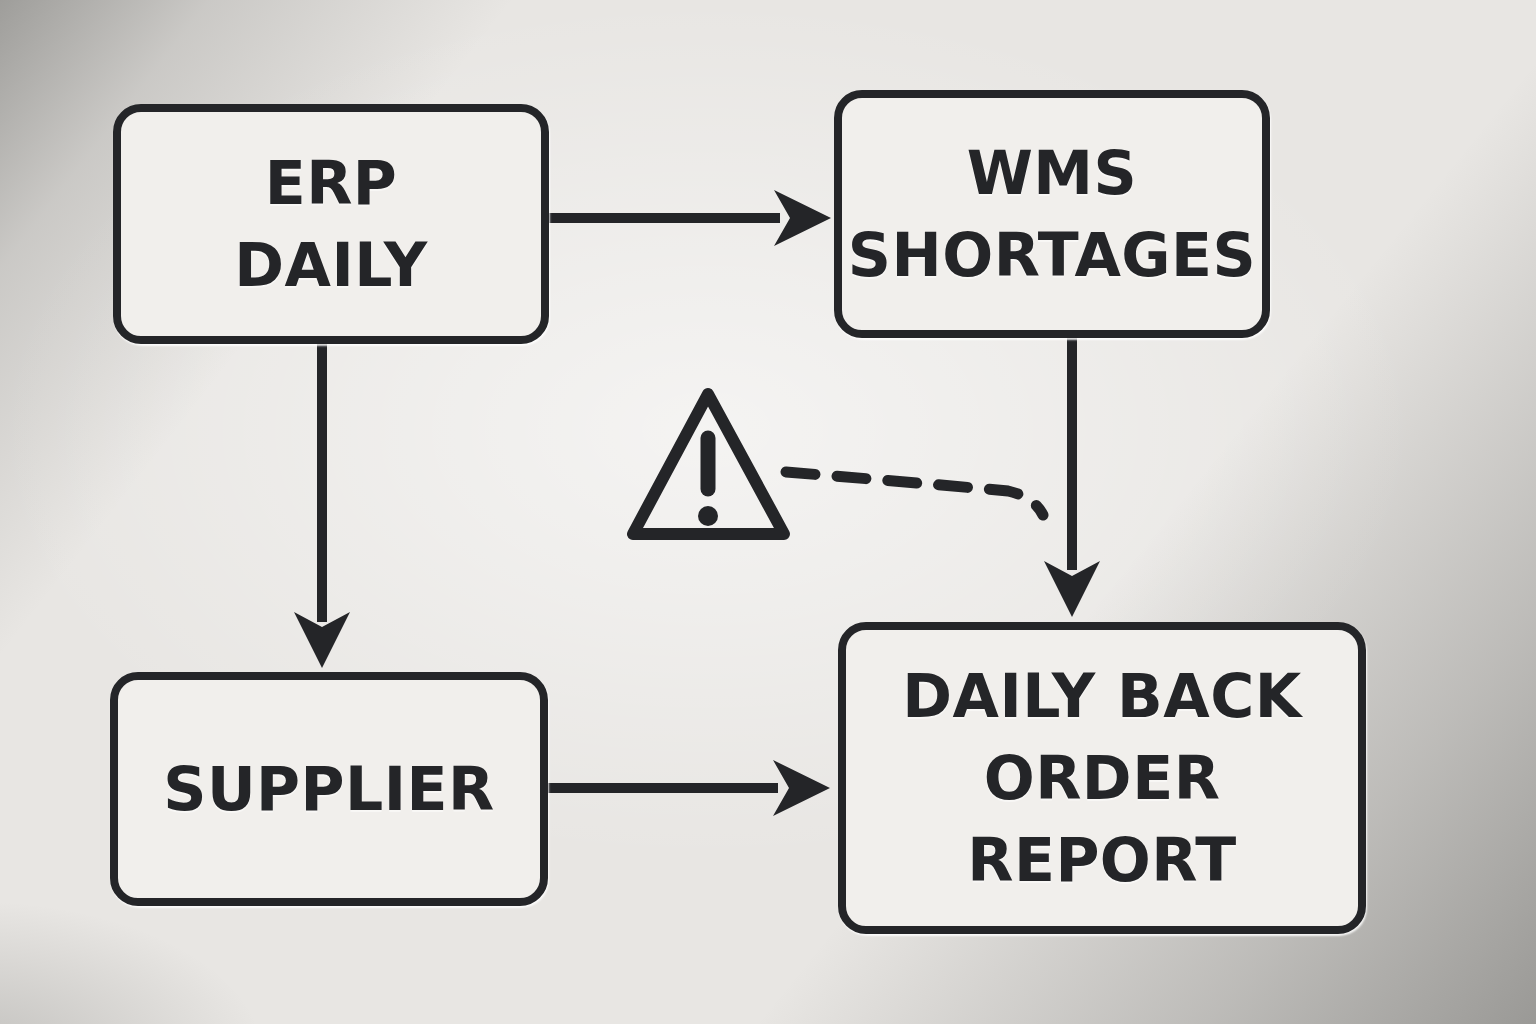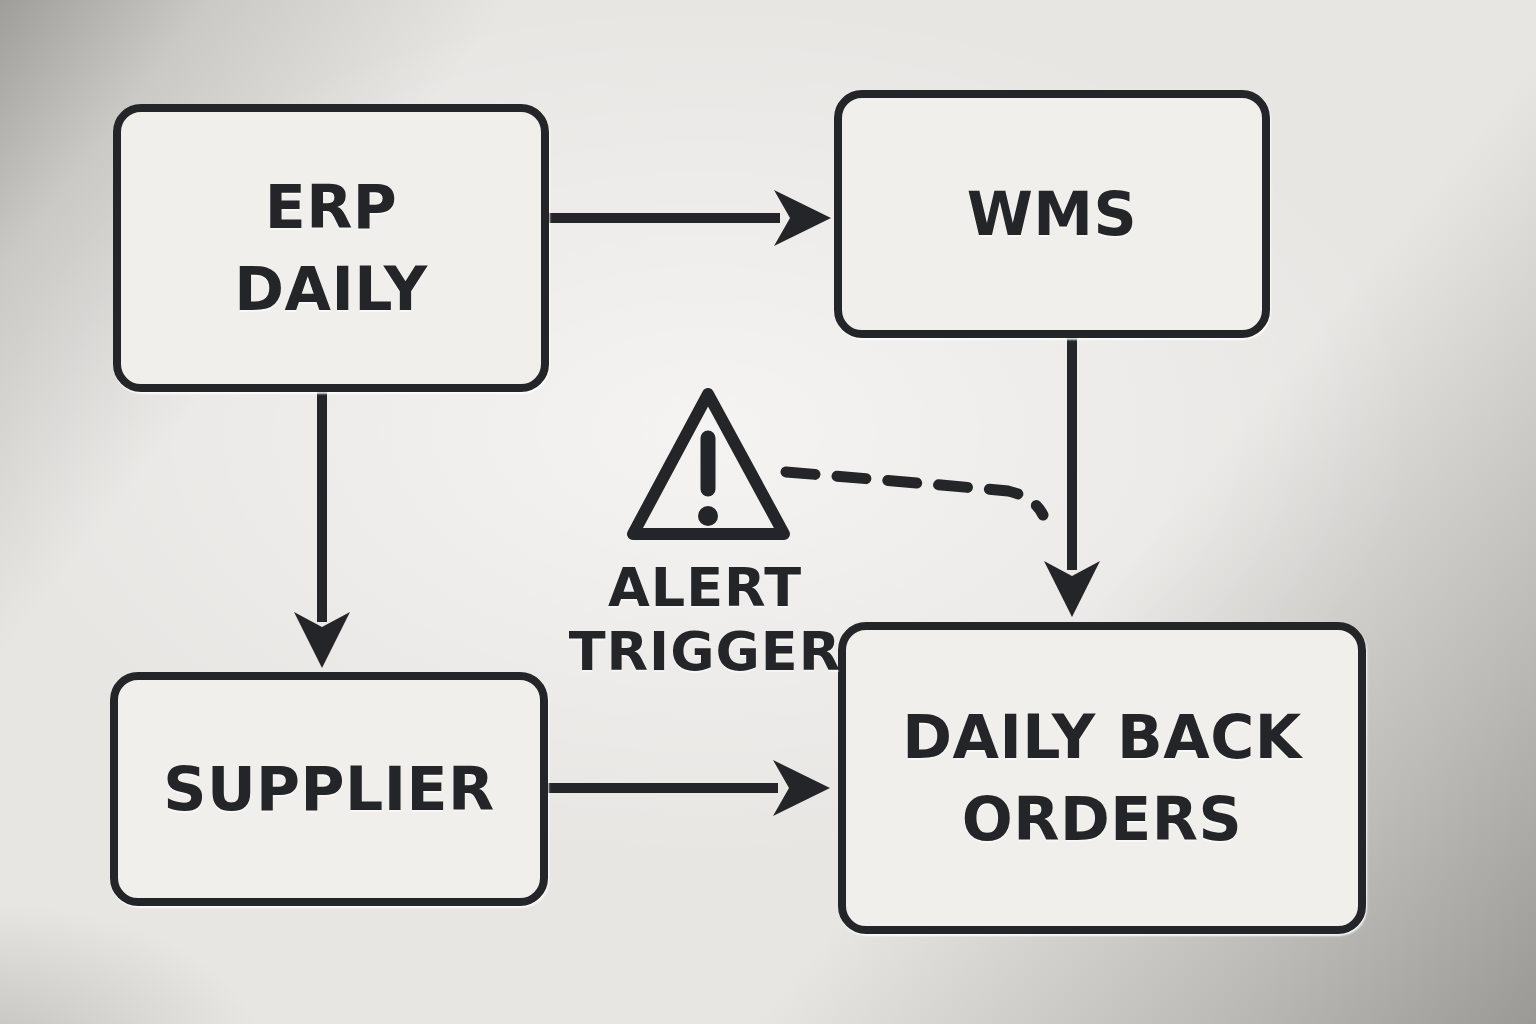--- a/index.html
+++ b/index.html
@@ -43,21 +43,21 @@
   }
   .node-line {
     font-weight: bold;
     font-size: 60px;
     line-height: 82px;
     color: var(--ink);
     letter-spacing: 0.5px;
     white-space: nowrap;
     text-shadow: 0 2px 1px rgba(255,255,255,0.55);
   }
-  #node-erp-orders            { left: 113px; top: 104px; width: 436px; height: 288px; }
+  #node-erp-orders            { left: 113px; top: 104px; width: 436px; height: 240px; }
   #node-wms-shortages         { left: 834px; top:  90px; width: 436px; height: 248px; }
   #node-supplier-etas         { left: 110px; top: 672px; width: 438px; height: 234px; }
   #node-daily-back-order-report { left: 838px; top: 622px; width: 528px; height: 312px; }
 
   .alert-label {
     position: absolute;
     left: 540px;
     top: 556px;
     width: 330px;
     text-align: center;
@@ -115,29 +115,27 @@
     </g>
   </svg>
 
   <div class="node" id="node-erp-orders">
     <div class="node-line">ERP</div>
     <div class="node-line">DAILY</div>
   </div>
 
   <div class="node" id="node-wms-shortages">
     <div class="node-line">WMS</div>
+    <div class="node-line">SHORTAGES</div>
   </div>
 
   <div class="node" id="node-supplier-etas">
     <div class="node-line">SUPPLIER</div>
   </div>
 
   <div class="node" id="node-daily-back-order-report">
     <div class="node-line">DAILY BACK</div>
-    <div class="node-line">ORDERS</div>
+    <div class="node-line">ORDER</div>
+    <div class="node-line">REPORT</div>
   </div>
 
-  <div class="alert-label">
-    <div class="alert-line">ALERT</div>
-    <div class="alert-line">TRIGGER</div>
-  </div>
 
 </div>
 
 </body></html>

